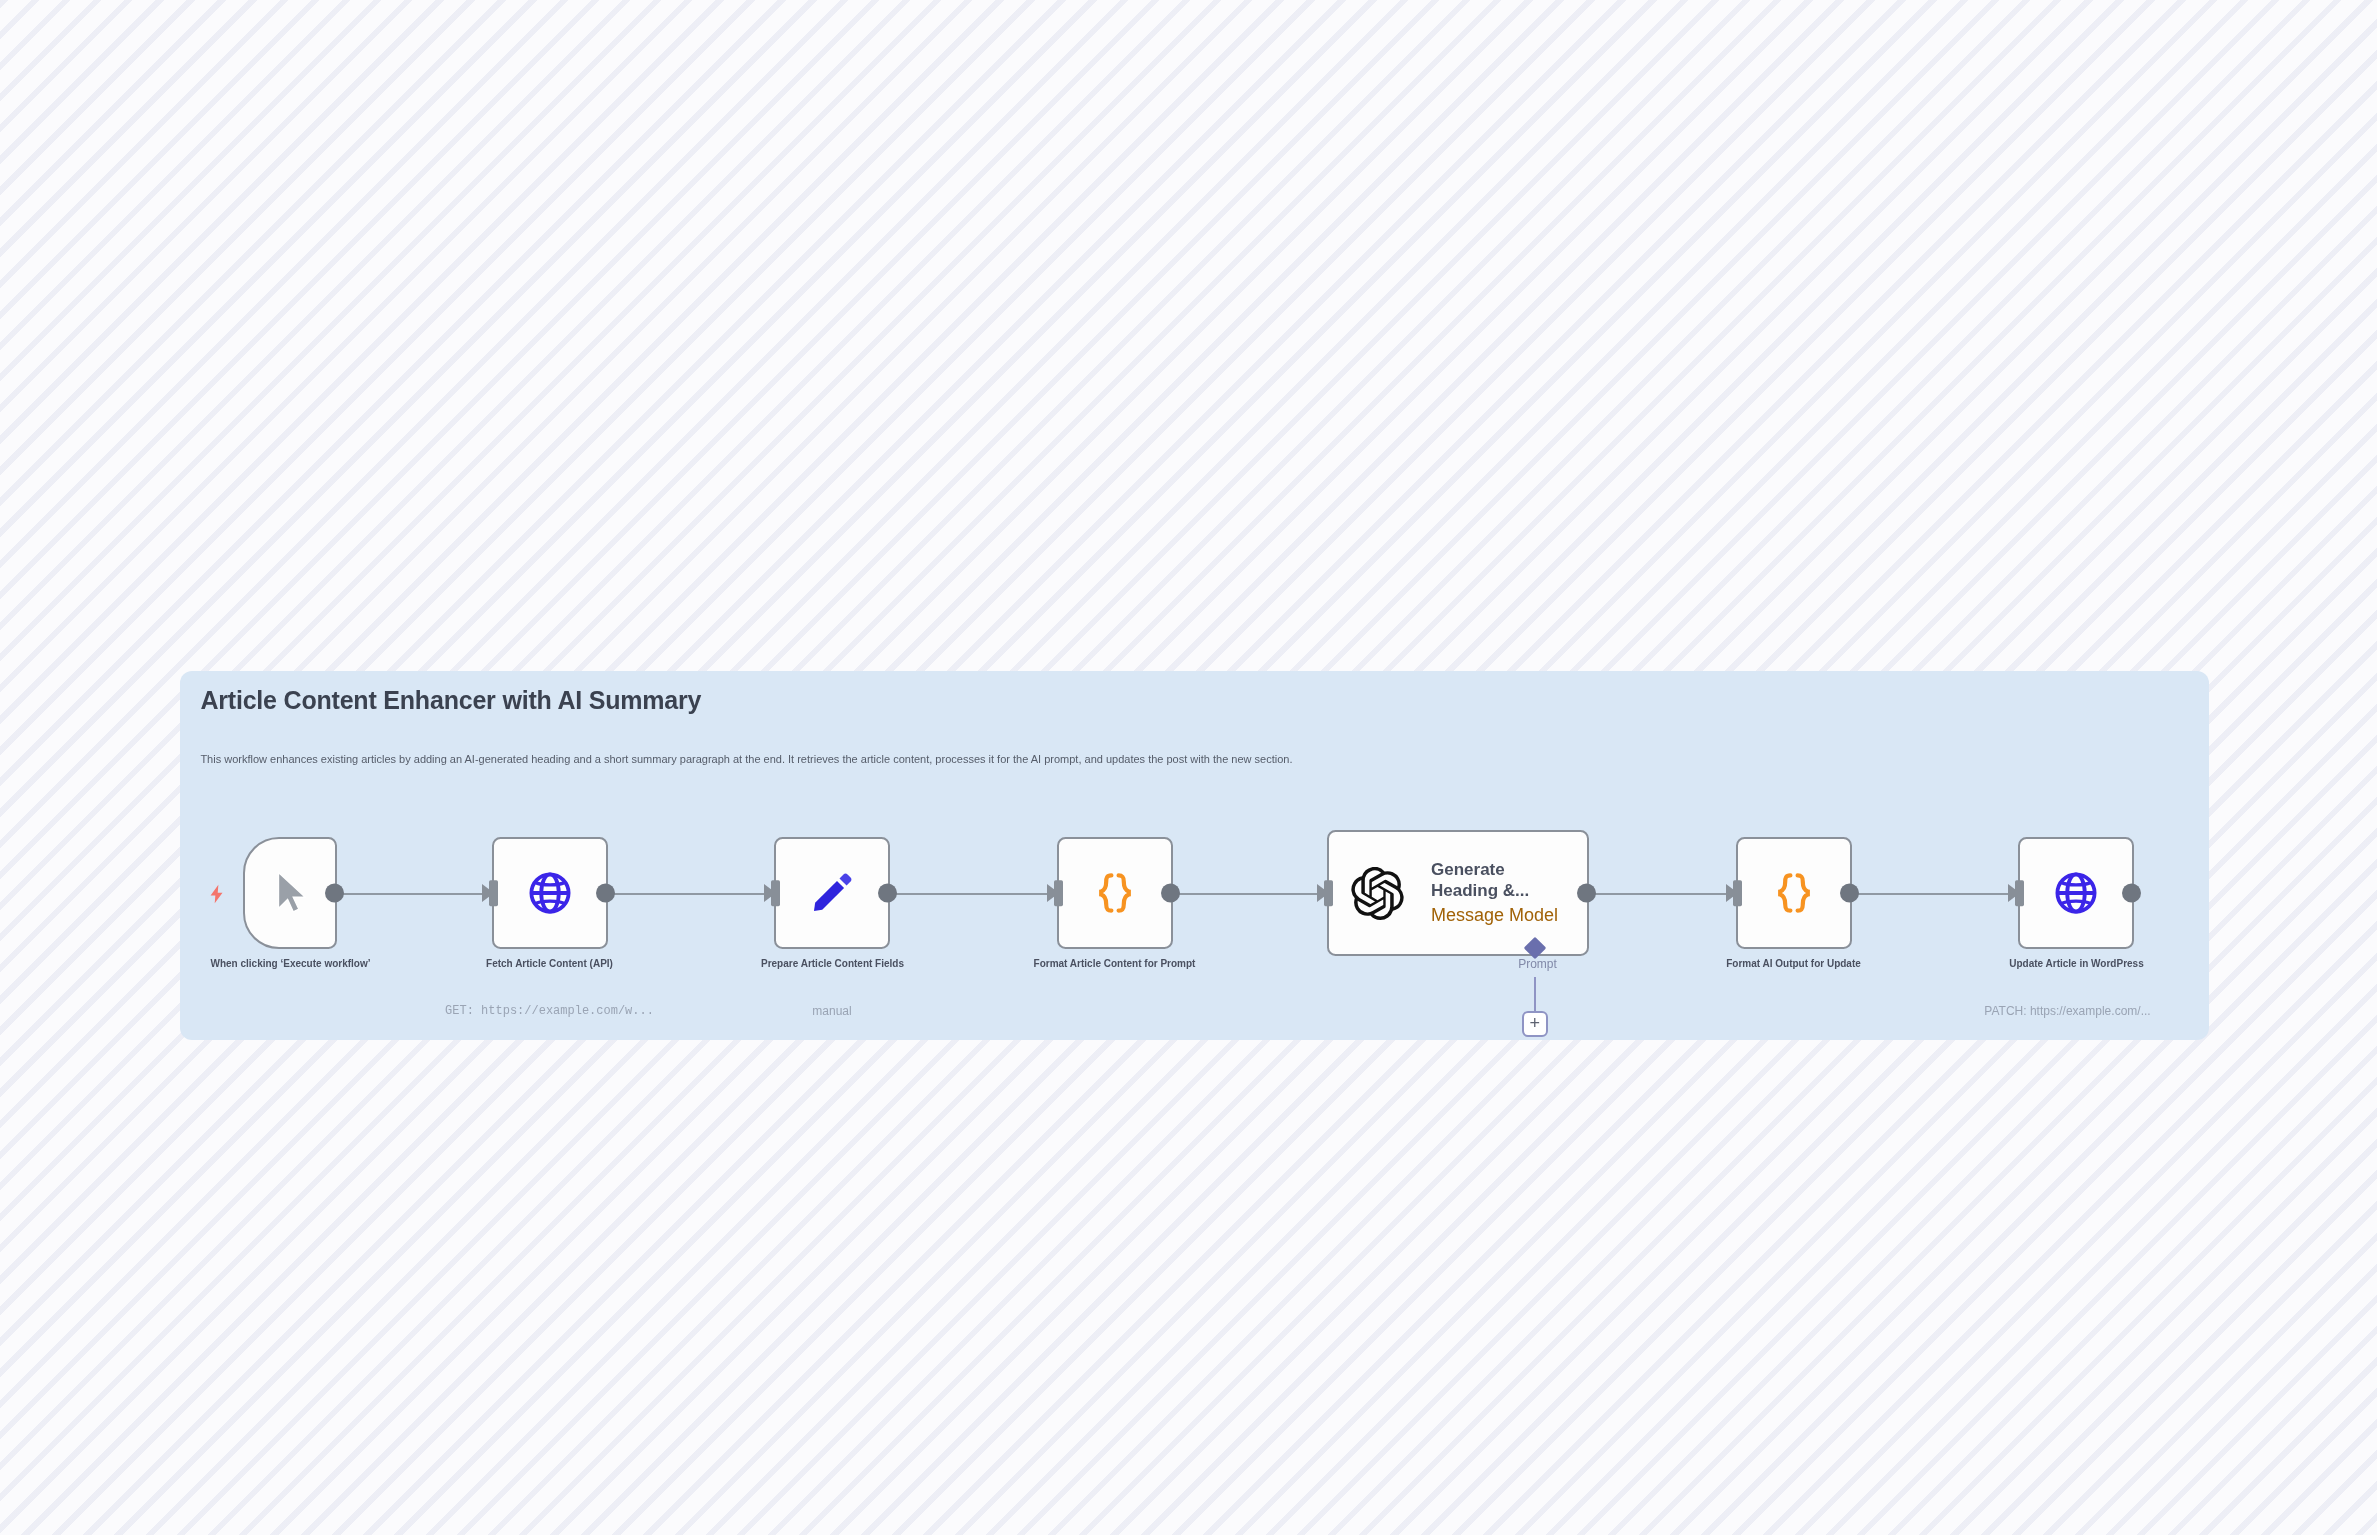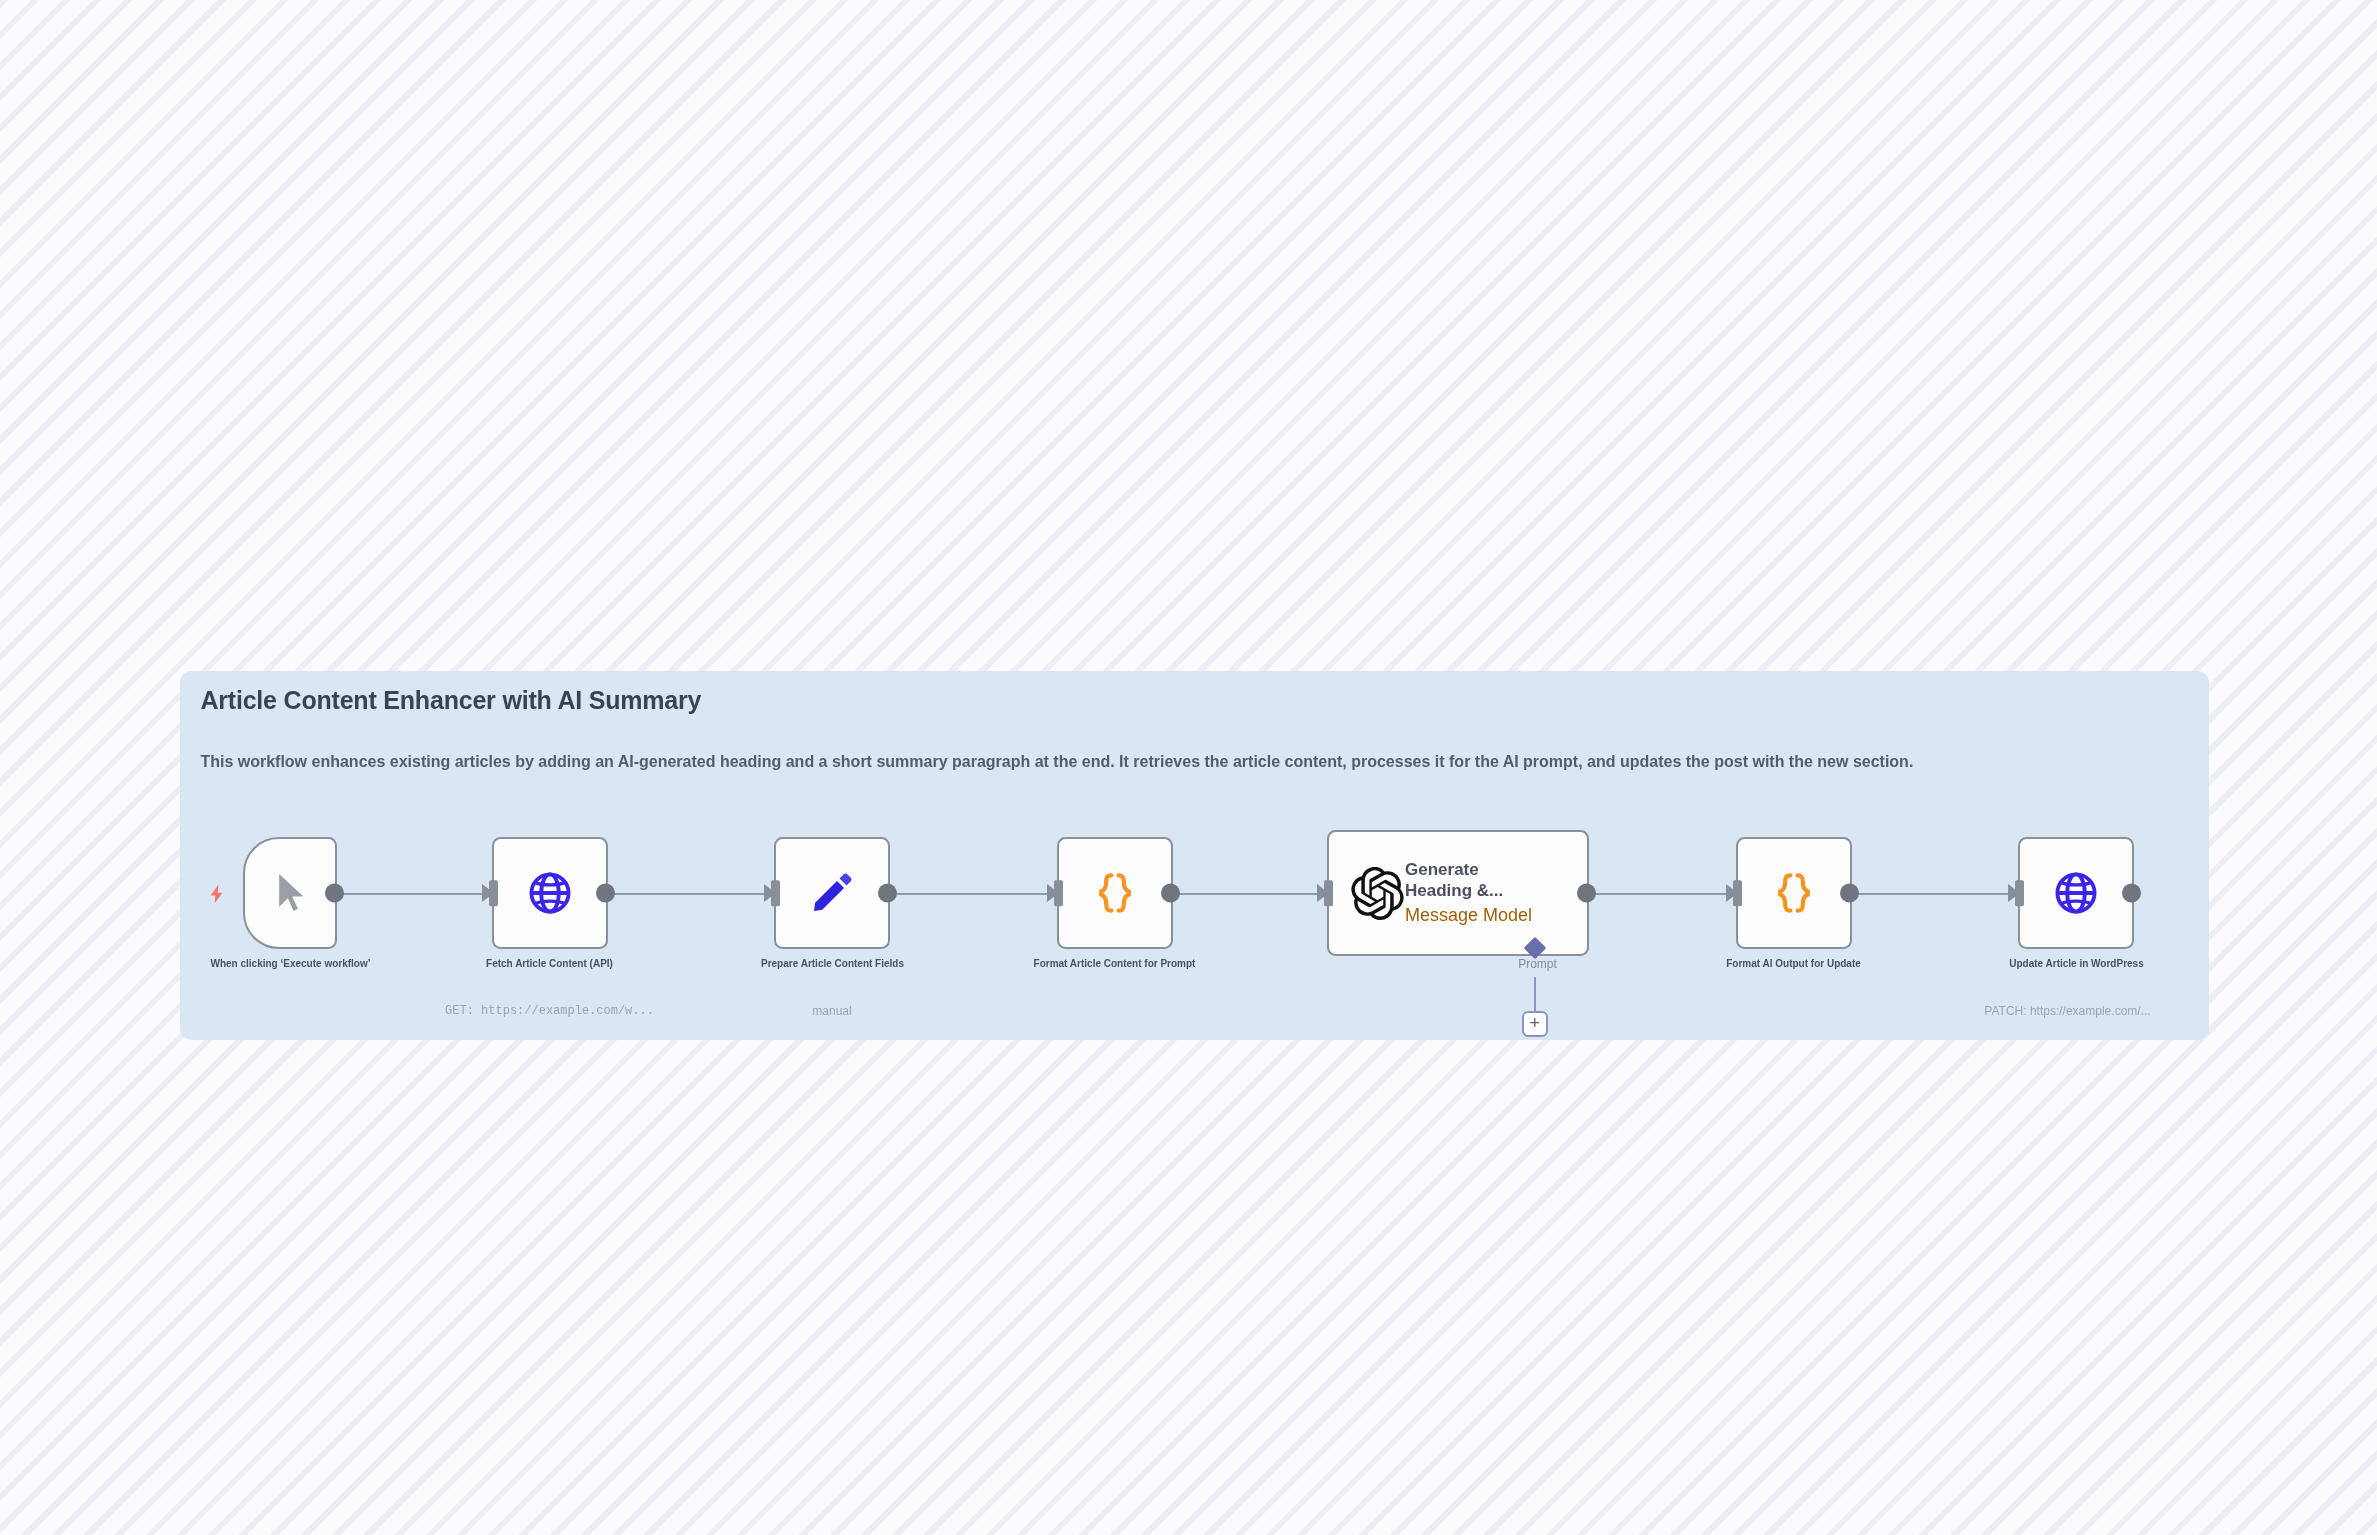--- a/index.html
+++ b/index.html
@@ -46,24 +46,23 @@
     font-weight: bold;
     color: #3b4250;
     letter-spacing: -0.2px;
     white-space: nowrap;
   }
 
   #note-description {
     position: absolute;
     left: 20.4px;
     top: 82px;
-    font-size: 16px;
+    font-size: 11px;
     color: #555c69;
     white-space: nowrap;
-    font-weight: bold;
   }
 
   
   #flow {
     position: absolute;
     left: 0;
     top: 0;
     width: 2377px;
     height: 1536px;
     pointer-events: none;
@@ -80,21 +79,21 @@
     justify-content: center;
   }
 
   .node.trigger {
     border-radius: 36px 8.5px 8.5px 36px;
   }
 
   .node.ai-node {
     justify-content: flex-start;
     padding-left: 22px;
-    gap: 1px;
+    gap: 27px;
   }
 
   .node-label {
     position: absolute;
     text-align: center;
     font-size: 10px;
     font-weight: bold;
     color: #4a5060;
     line-height: 1.2;
   }

